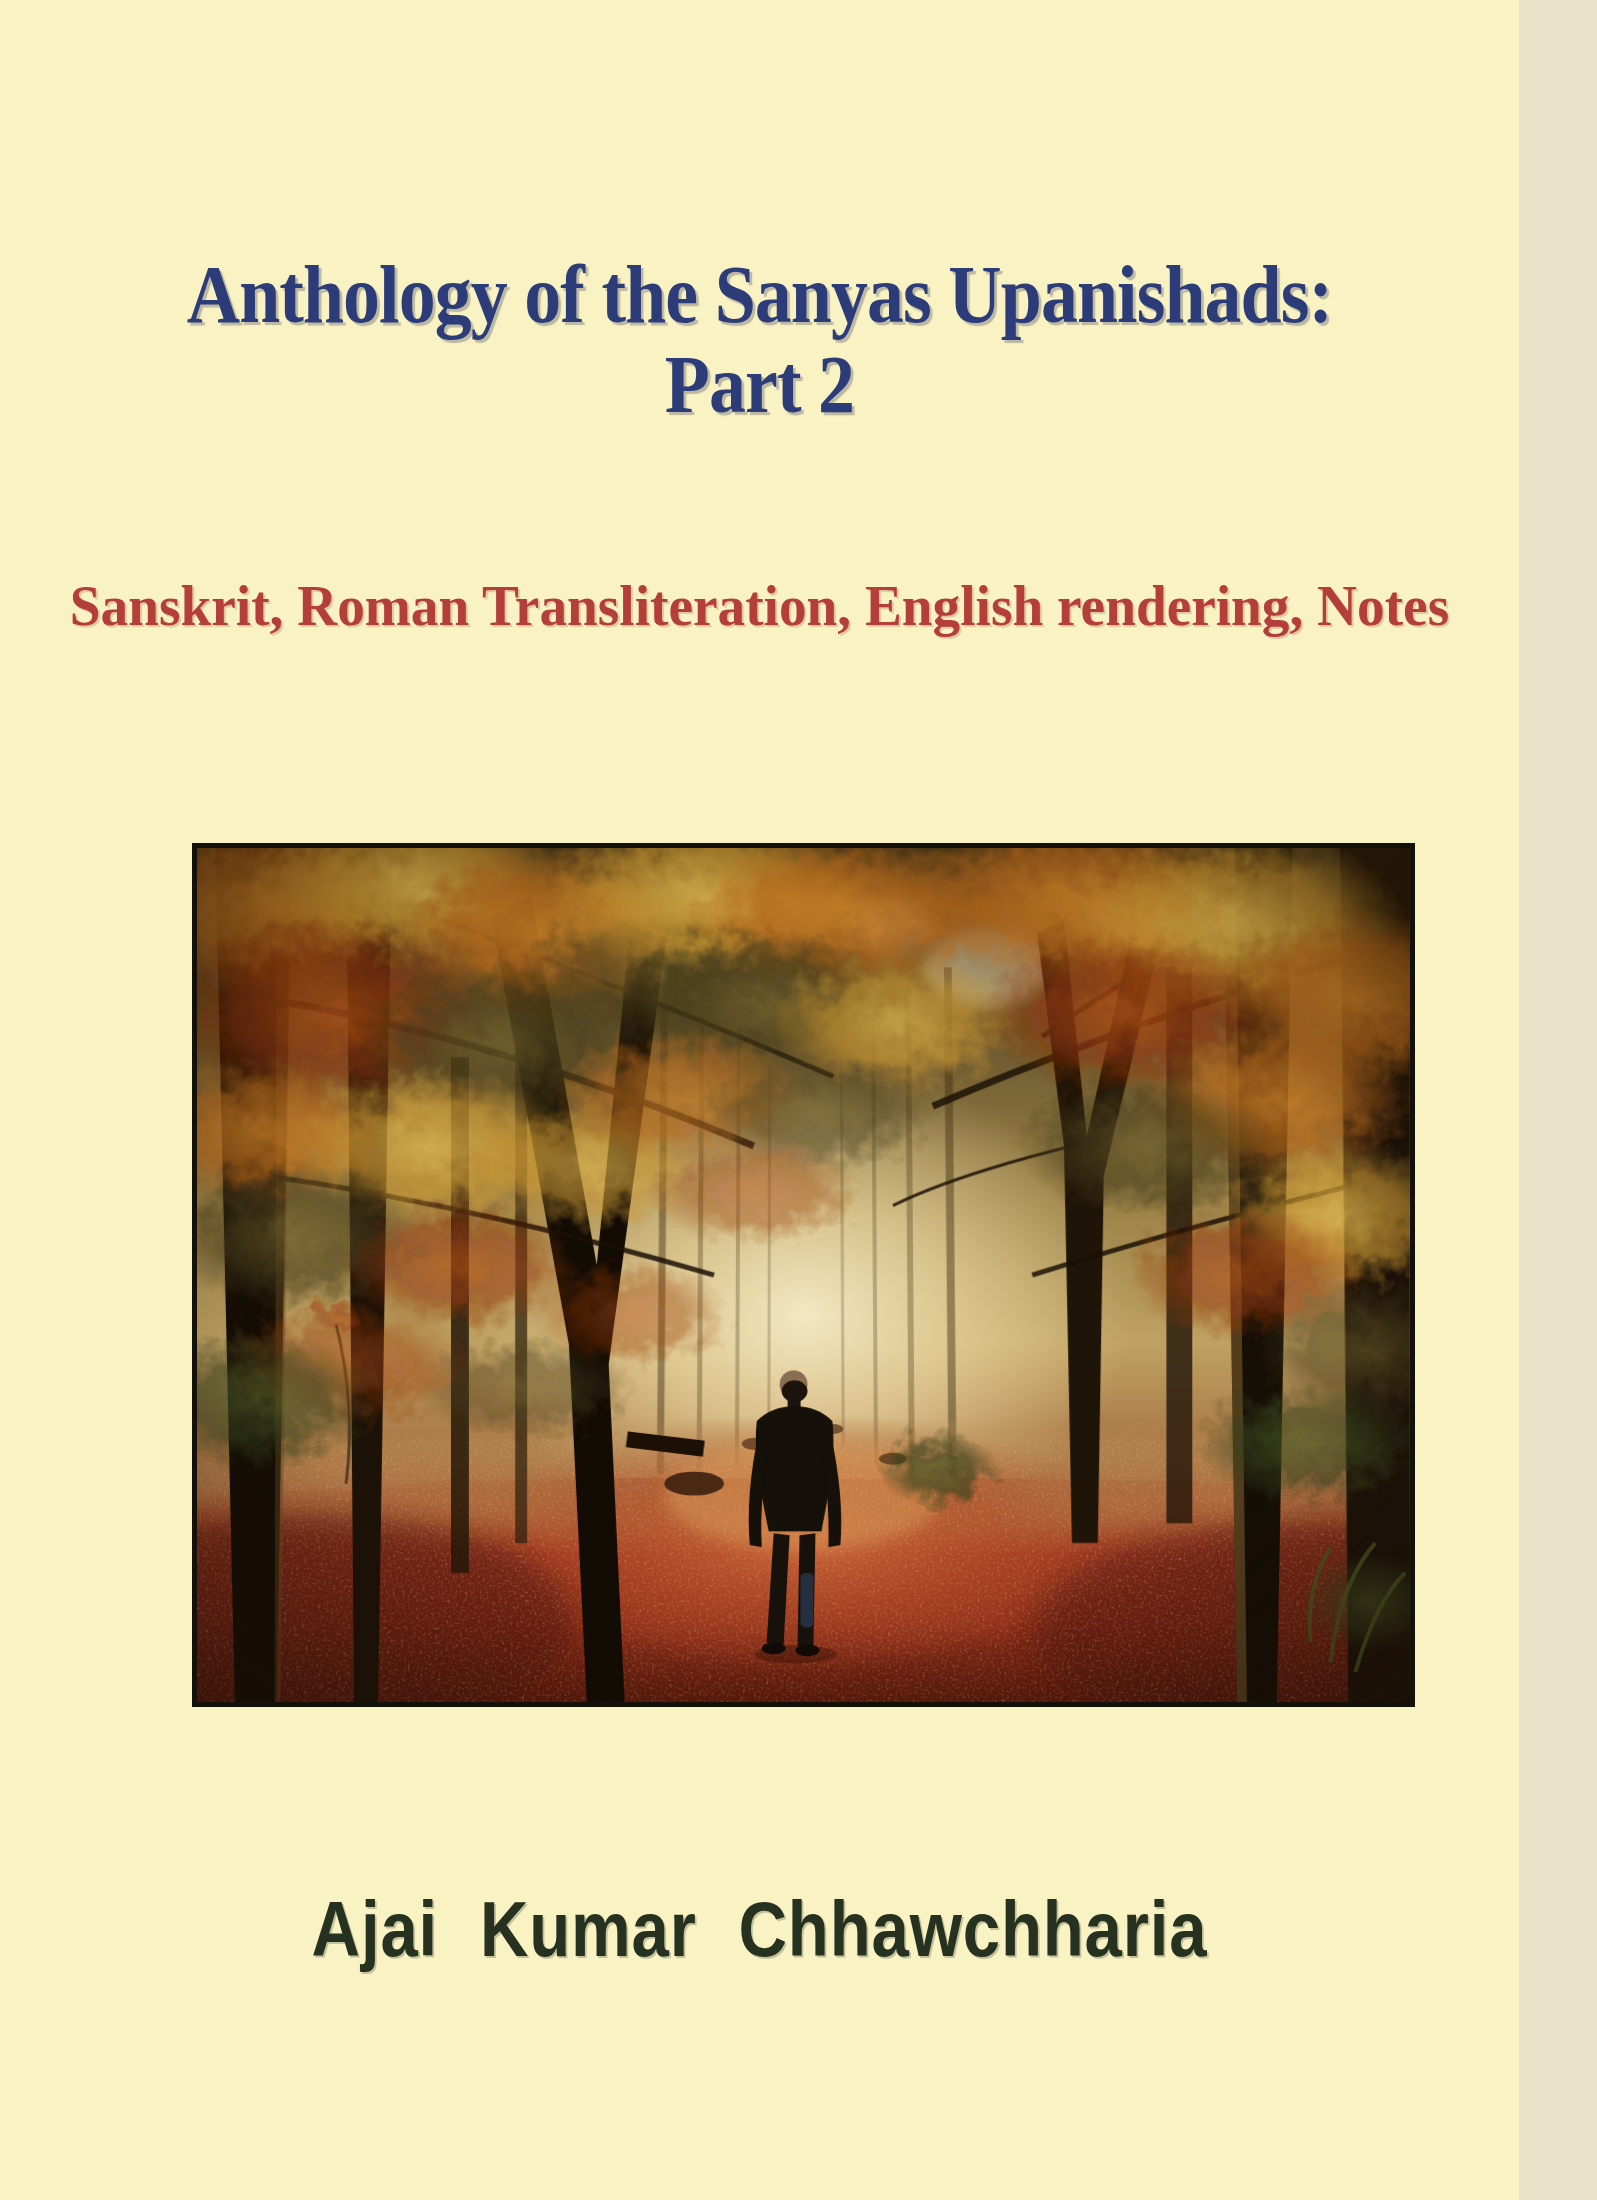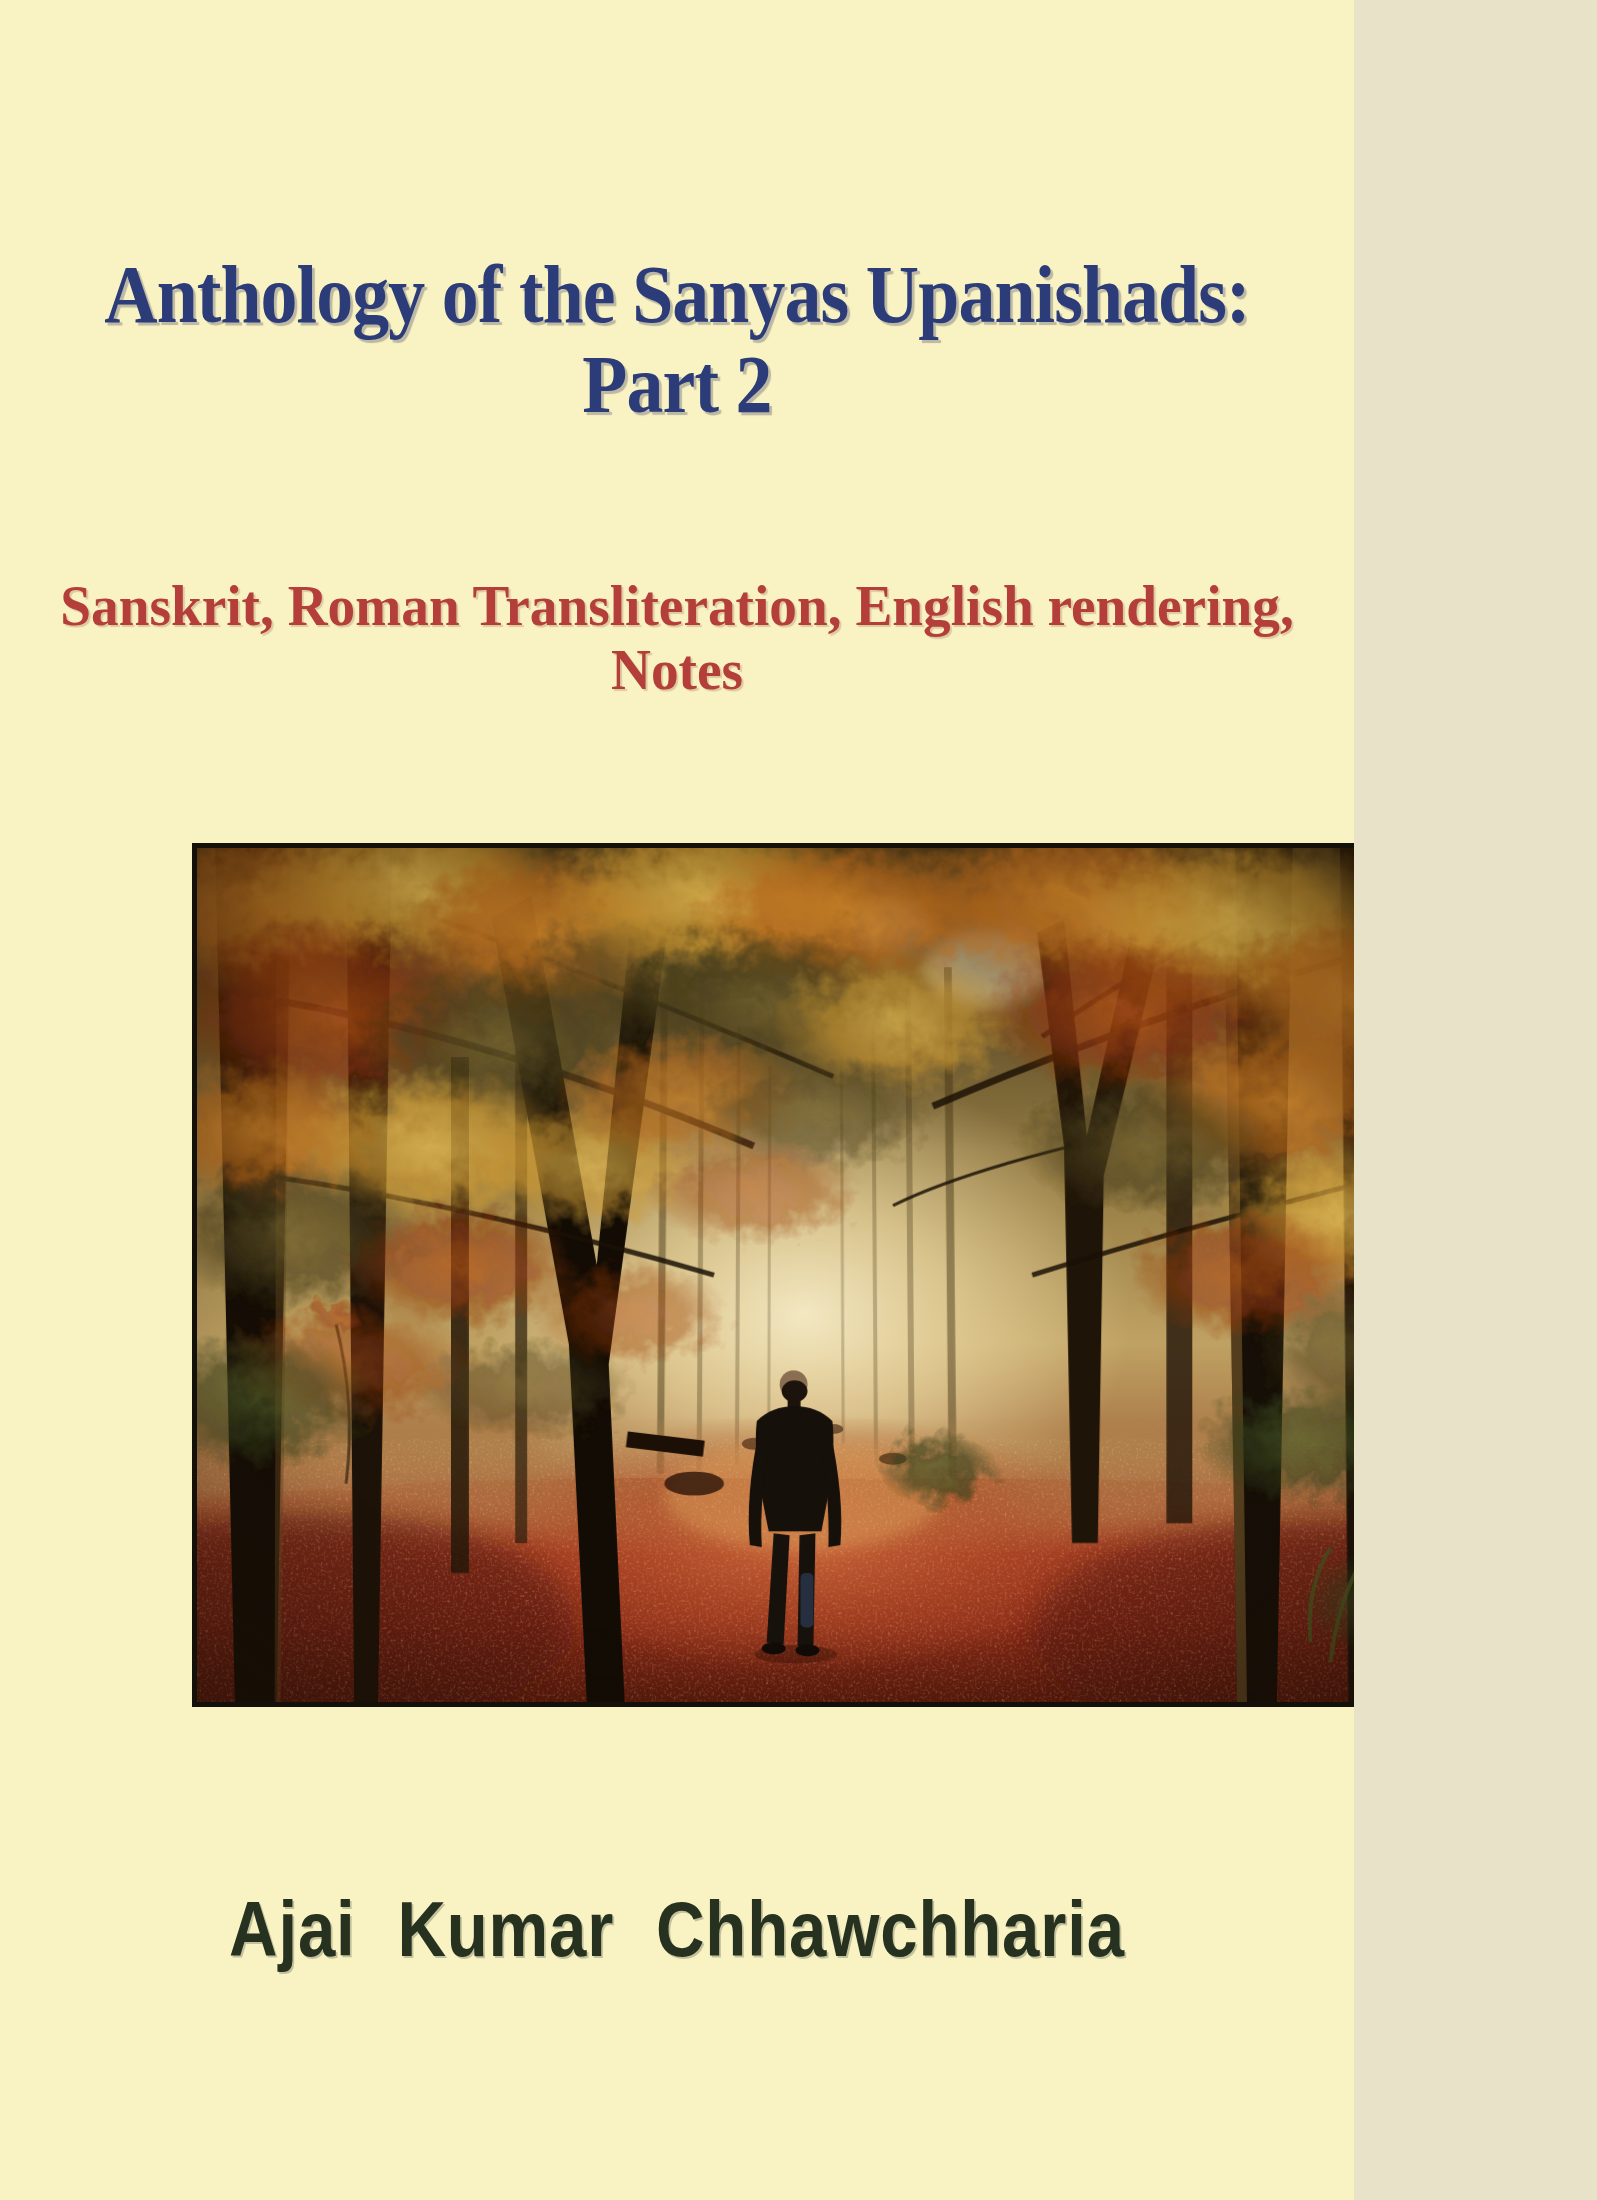--- a/index.html
+++ b/index.html
@@ -1,18 +1,18 @@
 <!DOCTYPE html>
 <html style="--color-background: #F9F2C3; --color-title: #2B3C78; --color-subtitle: #B33E3A; --color-author: #26311F; --color-photo-border: #14100A;"><head>
 <meta charset="utf-8">
 <style>
   html,body{margin:0;padding:0;background:#e8e3c8;}
   .cover{
     position:relative;
-    width:1354px;height:2200px;
+    width:1519px;height:2200px;
     background:var(--color-background,#F9F2C3);
     overflow:hidden;
     font-family:"Liberation Serif",serif;
   }
   .title{
     position:absolute;top:250px;left:0;right:0;margin:0;
     text-align:center;
     color:var(--color-title,#2B3C78);
     font-family:"Liberation Serif",serif;
     font-weight:bold;

